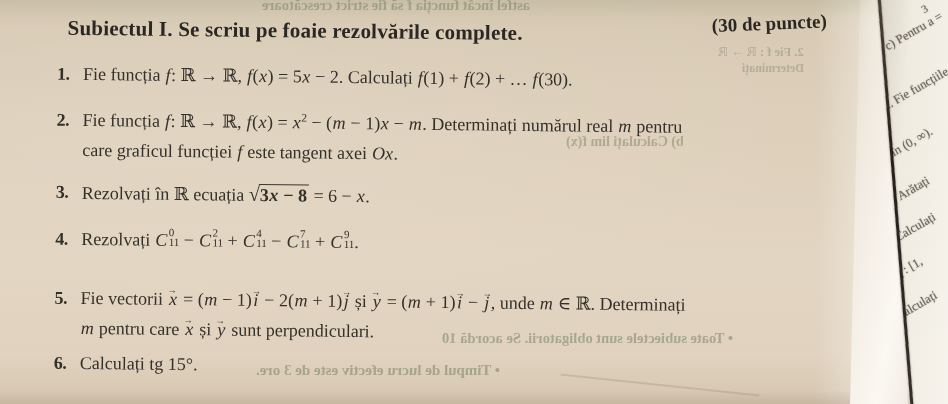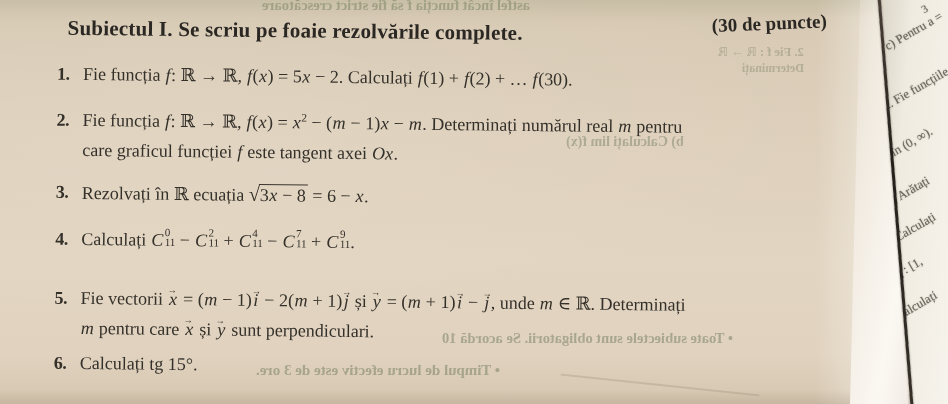--- a/index.html
+++ b/index.html
@@ -40,21 +40,21 @@
   .pline{white-space:nowrap;}
   .mi{font-style:italic; padding:0 .5px;}
   .msup{font-size:11.5px; line-height:0; vertical-align:super;}
   .cw{display:inline-flex; align-items:flex-start; white-space:nowrap;}
   .cbase{font-size:18px;}
   .cstack{
     display:inline-flex; flex-direction:column; align-items:flex-start;
     font-size:11px; line-height:9.5px; margin-left:1px; transform:translateY(3px);
     font-style:normal;
   }
-  .sqrt{white-space:nowrap; display:inline-block;}
+  .sqrt{white-space:nowrap; display:inline-block;font-weight:bold;}
   .rad{font-size:20px; margin-right:-1px;}
   .radicand{border-top:1.7px solid #3c362f; padding:0 2px 0 1px;}
   .vec{position:relative; display:inline-block; padding:0 1px;}
   .vec .arr{
     position:absolute; left:0; top:-9px; font-size:9px; font-style:normal;
     letter-spacing:-1px; color:#34302a;
   }
   
   .ghost{
     position:absolute; z-index:1; transform:scaleX(-1); white-space:nowrap;
@@ -134,21 +134,21 @@
         </div>
         <div class="prob">
           <span class="pnum">3.</span>
           <div class="ptext">
             <div class="pline"><span class="mt">Rezolvați în ℝ ecuația </span><span class="sqrt"><span class="rad">√</span><span class="radicand"><span class="mt">3</span><span class="mi">x</span><span class="mt"> − 8</span></span></span><span class="mt"> = 6 − </span><span class="mi">x</span><span class="mt">.</span></div>
           </div>
         </div>
         <div class="prob">
           <span class="pnum">4.</span>
           <div class="ptext">
-            <div class="pline"><span class="mt">Calculați </span><span class="cw">
+            <div class="pline"><span class="mt">Rezolvați </span><span class="cw">
                 <span class="mi cbase">C</span>
                 <span class="cstack">
                   <span class="csup">0</span>
                   <span class="csub">11</span>
                 </span>
               </span><span class="mt"> − </span><span class="cw">
                 <span class="mi cbase">C</span>
                 <span class="cstack">
                   <span class="csup">2</span>
                   <span class="csub">11</span>

